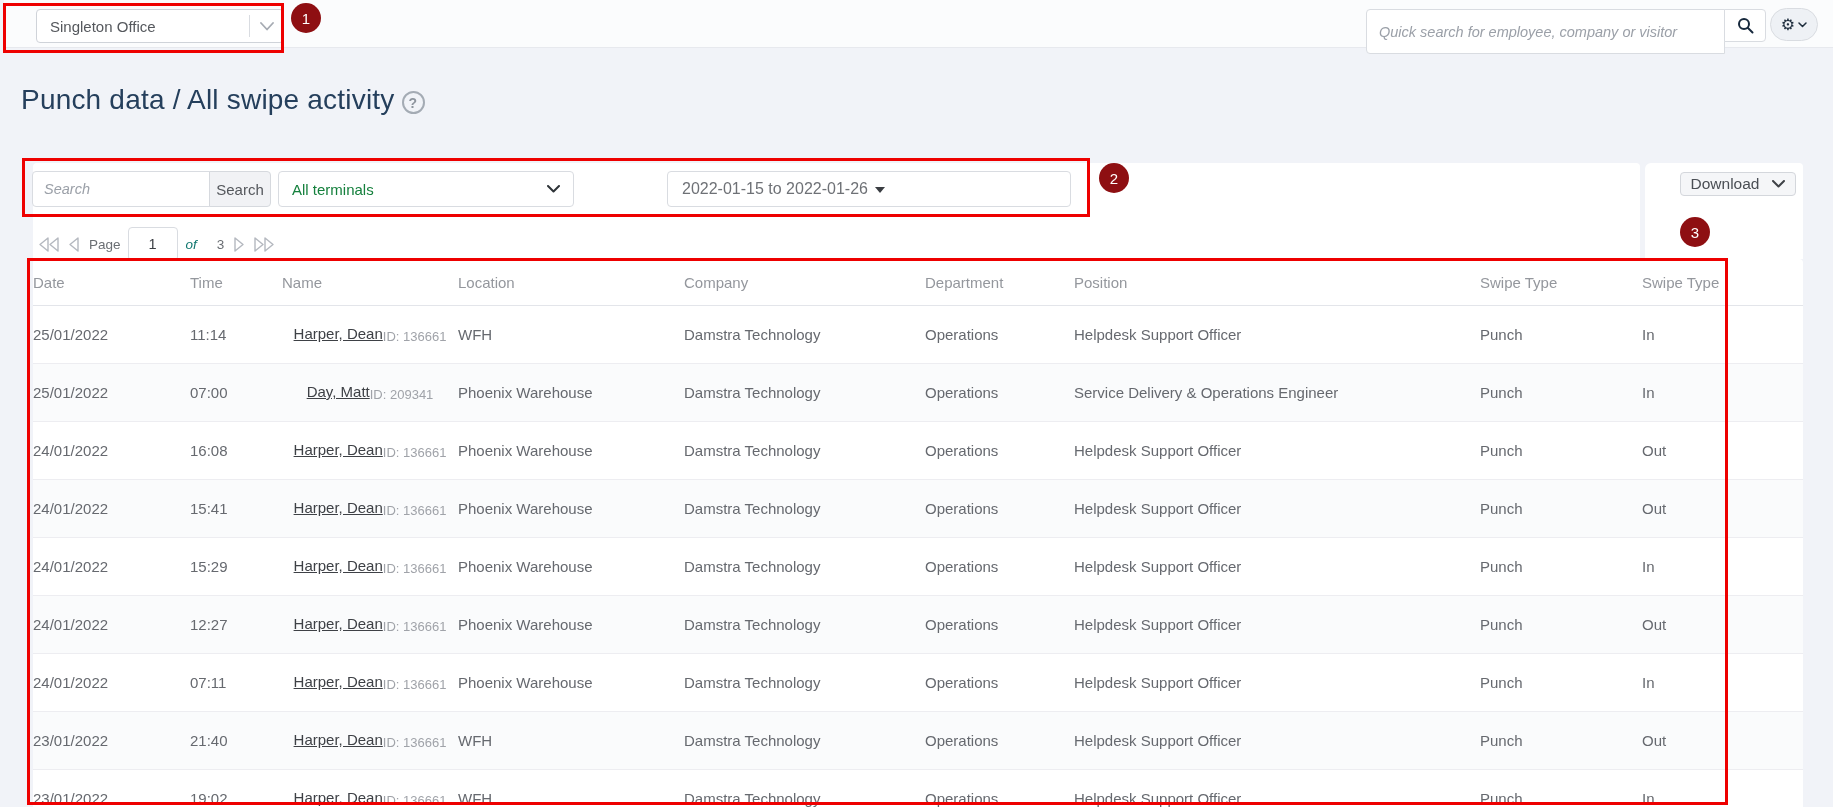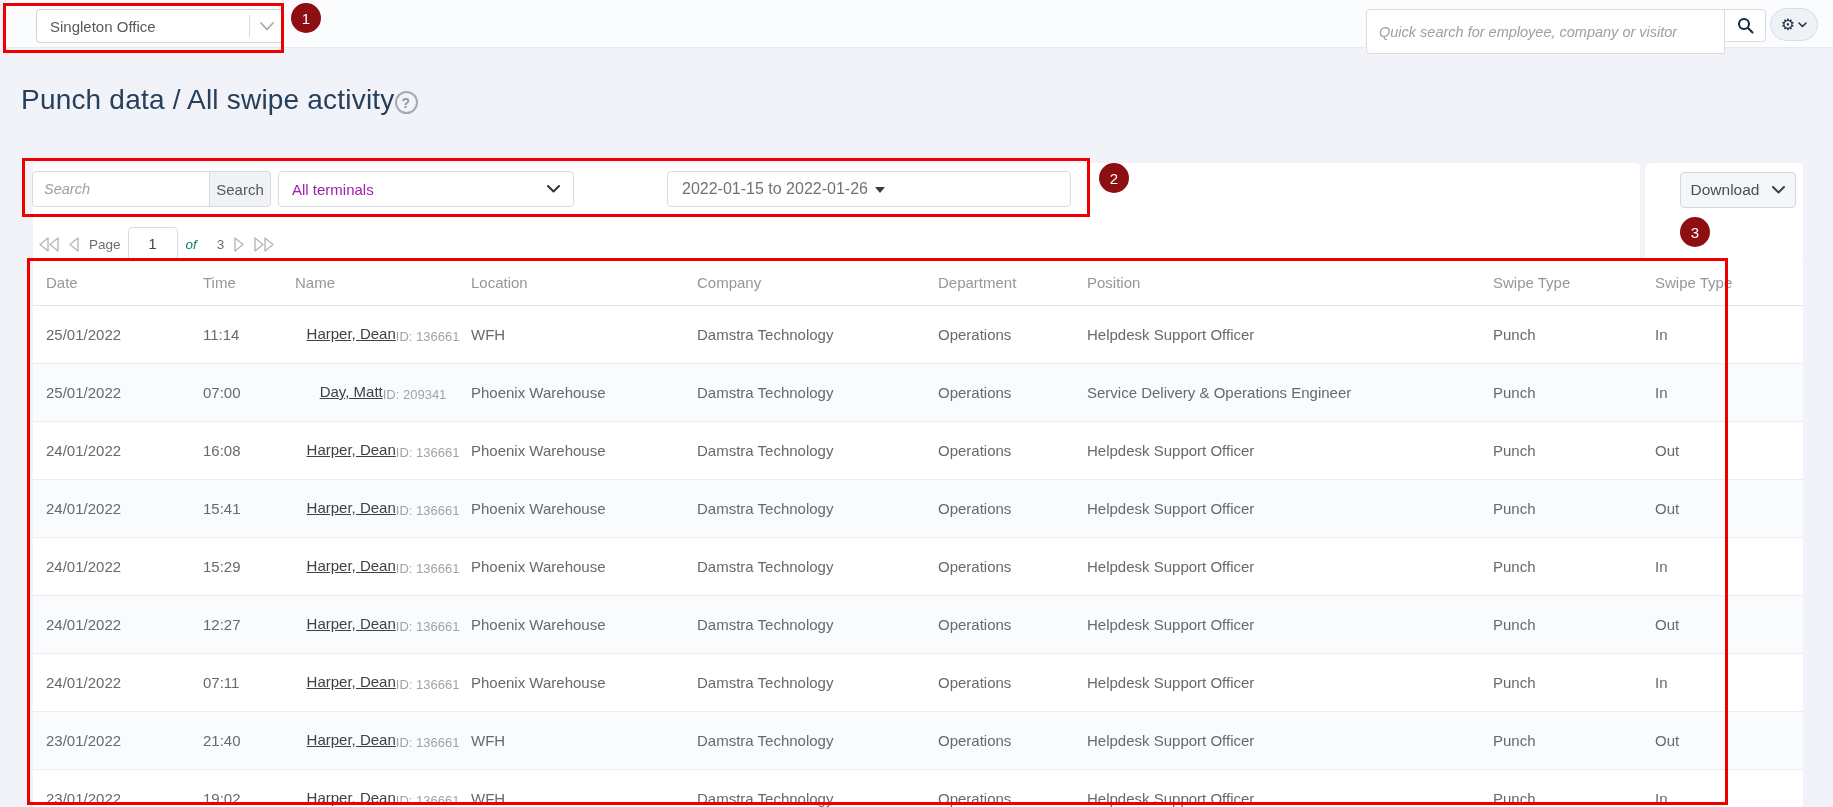--- a/index.html
+++ b/index.html
@@ -37,21 +37,21 @@
     display:flex; align-items:center; justify-content:center; cursor:pointer;
   }
   .gear-pill {
     position:absolute; left:1766px; top:8px; width:48px; height:33px;
     background:#eef1f5; border:1px solid #d9dce1; border-radius:17px;
     display:flex; align-items:center; justify-content:center; gap:3px; cursor:pointer;
   }
   .gear-glyph { font-size:16px; color:#1f2e3e; line-height:1; }
   
   .page-title {
-    position:absolute; left:21px; top:84px; display:flex; align-items:center; 
+    position:absolute; left:21px; top:84px; display:flex; align-items:center; gap:7px;
     font-size:28px; font-weight:500; color:#253f5c; letter-spacing:.2px;text-align:right;
   }
   .help-icon {
     width:23px; height:23px; border:2px solid #a4abb4; border-radius:50%;
     color:#8d949d; font-size:14px; font-weight:bold; display:flex;
     align-items:center; justify-content:center; margin-top:5px; cursor:pointer;
   }
   
   .filter-card { position:absolute; left:33px; top:163px; width:1607px; height:96px; background:#fff; border-radius:4px 4px 0 0; z-index:1; }
   .download-card { position:absolute; left:1645px; top:163px; width:158px; height:96px; background:#fff; border-radius:6px 4px 0 0; z-index:1; }
@@ -66,46 +66,46 @@
   .search-input::placeholder { font-style:italic; color:#9ba0a8; }
   .search-btn {
     left:209px; width:62px; background:#f1f2f5; border:1px solid #d6d9de;
     border-radius:0 4px 4px 0; font-size:15px; color:#54575c;
     display:flex; align-items:center; justify-content:center; cursor:pointer;
   }
   .terminal-select {
     left:278px; width:296px; background:#fff; border:1px solid #d9dce1; border-radius:4px;
     display:flex; align-items:center; padding:0 13px; cursor:pointer;
   }
-  .terminal-select .lbl { flex:1; font-size:15px; color:#a21caf; }
+  .terminal-select .lbl { flex:1; font-size:15px; color:#15803d; }
   .date-range {
     left:667px; width:404px; background:#fff; border:1px solid #d9dce1; border-radius:4px;
     display:flex; align-items:center; padding:12px 14px; gap:7px; cursor:pointer;
     font-size:16px; color:#6e7176;
   }
   .caret-down { width:0; height:0; border-left:5px solid transparent; border-right:5px solid transparent; border-top:6px solid #3a3d42; margin-top:2px; }
   .download-btn {
-    position:absolute; left:1680px; top:172px; width:116px; height:36px; z-index:3;
+    position:absolute; left:1680px; top:172px; width:116px; height:24px; z-index:3;
     background:#f5f6f8; border:1px solid #d4d7dc; border-radius:4px;
     display:flex; align-items:center; justify-content:center; gap:13px;
     font-size:15.5px; color:#4a4e54; cursor:pointer;
   }
   
   .pagination { position:absolute; left:35px; top:226px; height:36px; display:flex; align-items:center; z-index:3; }
   .pg-icon { display:flex; align-items:center; justify-content:center; cursor:pointer; padding:0 3px; }
   .pg-label { font-size:13.5px; color:#6a6e73; margin:0 7px 0 6px; }
   .pg-input {
     width:50px; height:34px; border:1px solid #d9dce1; border-radius:4px; background:#fff;
     text-align:center; font-size:14.5px; color:#3b3e43; margin-right:8px;
     font-family:"Liberation Sans", sans-serif; outline:none;
   }
   .pg-of { font-size:13.5px; color:#0f766e; margin-right:20px;font-style:italic; }
   .pg-total { font-size:13.5px; color:#6a6e73; margin-right:6px; }
   
-  .grid-row { display:grid; grid-template-columns:157px 92px 176px 226px 241px 149px 406px 162px auto; padding-left:13px; }
+  .grid-row { display:grid; grid-template-columns:157px 92px 176px 226px 241px 149px 406px 162px auto; }
   .thead { height:47px; align-items:center; border-bottom:1px solid #e3e5ea; }
   .th { font-size:15px; color:#94979d; }
   .tr { height:58px; align-items:center; border-bottom:1px solid #ededf1; background:#fff; }
   .tr.alt { background:#fafbfc; }
   .td { font-size:15px; color:#66696f; }
   .c-name { display:flex; flex-direction:row; justify-content:center; align-items:flex-start; }
   .name-link { font-size:15px; color:#3e4146; text-decoration:underline; cursor:pointer; }
   .emp-id { font-size:13px; color:#a0a3a9; margin-top:4px; }
   
   .anno-box { position:absolute; border:3px solid #ee0000; z-index:5; pointer-events:none; }

